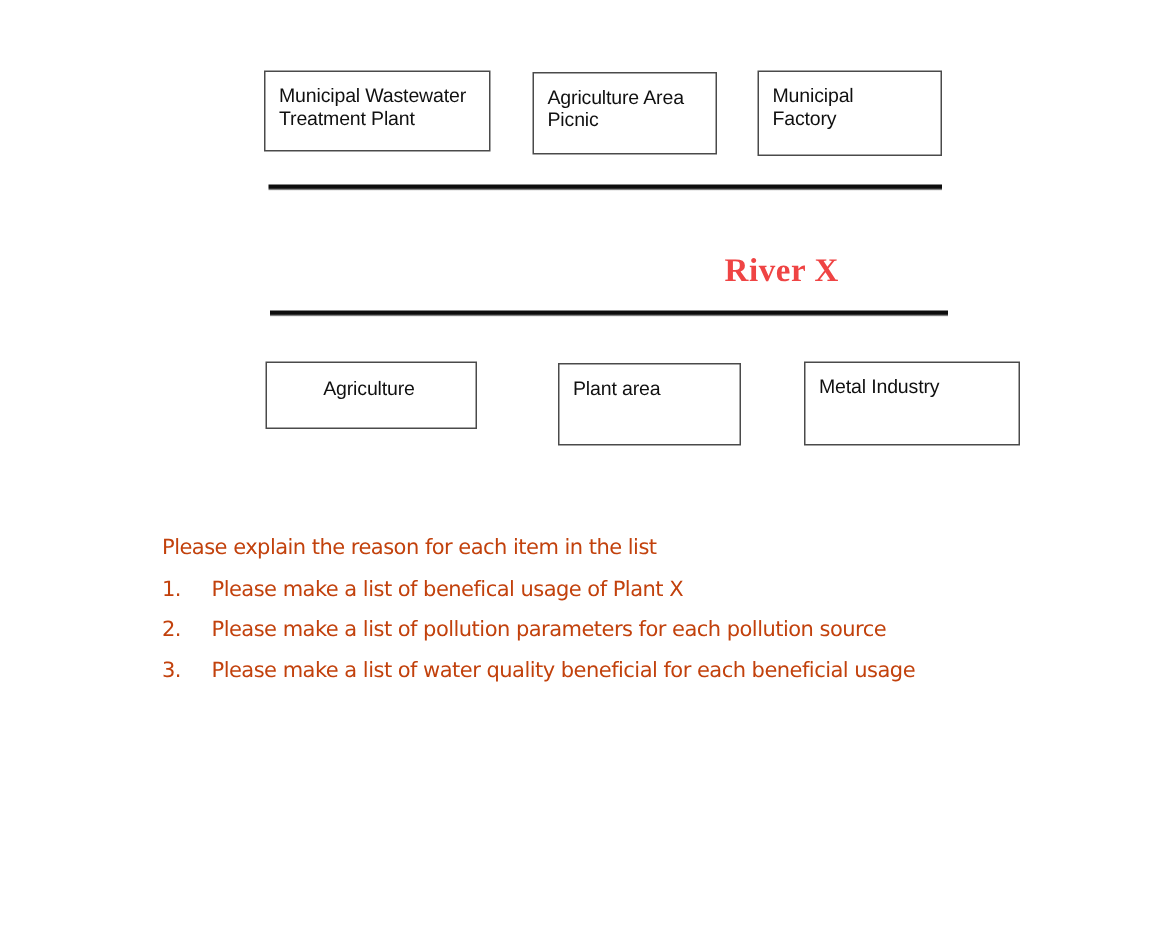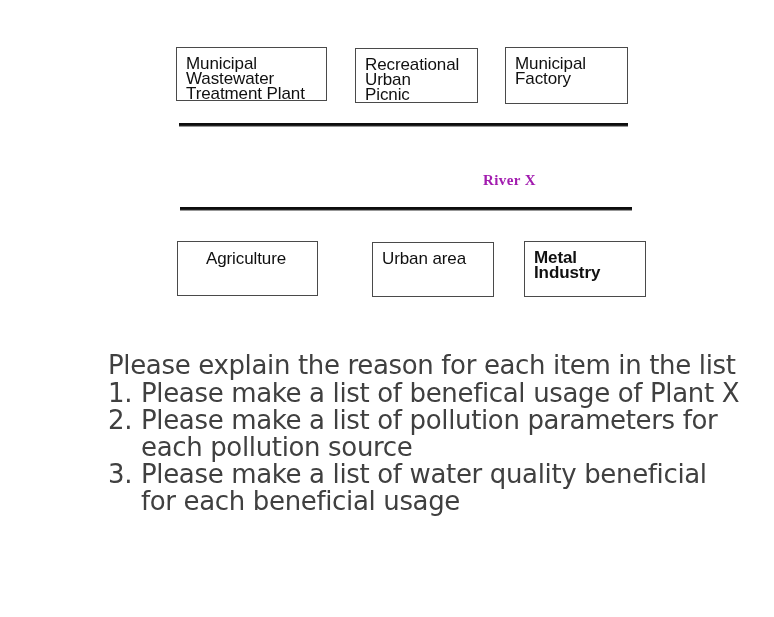--- a/index.html
+++ b/index.html
@@ -27,75 +27,75 @@
   }
 
   
   .node-box {
     position: absolute;
     box-sizing: border-box;
     border: 1.4px solid #4a4a4a;
     background: #ffffff;
     padding: 8px 12px 0 9px;
     font-family: "Liberation Sans", sans-serif;
-    font-size: 17px;
+    font-size: 13px;
     line-height: 15px;
     color: #101010;
     letter-spacing: -0.1px;
     white-space: pre-line;
   }
   .node-box.centered {
     text-align: center;
     padding-top: 9px;
   }
 
   
   #box-wastewater   { left: 176px; top: 47px;  width: 151px; height: 54px; }
   #box-recreational { left: 355px; top: 48px;  width: 123px; height: 55px; }
   #box-fertilizer   { left: 505px; top: 47px;  width: 123px; height: 57px; }
 
   
-  #box-agriculture  { left: 177px; top: 241px; width: 141px; height: 55px; }
+  #box-agriculture  { left: 177px; top: 241px; width: 141px; height: 45px; }
   #box-urban        { left: 372px; top: 242px; width: 122px; height: 55px; }
-  #box-metal        { left: 524px; top: 241px; width: 122px; height: 56px; font-weight: bold; }
+  #box-metal        { left: 536px; top: 241px; width: 144px; height: 56px; }
 
   
   .river-bank {
     position: absolute;
     height: 4px;
     background: linear-gradient(to bottom,
                 #0d0d0d 0%, #0d0d0d 55%,
                 #3c3c3c 72%, #9a9a9a 88%, #d8d8d8 100%);
   }
   #river-bank-top    { left: 179px; top: 123px; width: 449px; }
   #river-bank-bottom { left: 180px; top: 207px; width: 452px; }
 
   #river-label {
     position: absolute;
     left: 483px;
     top: 167px;
     font-family: "Liberation Serif", serif;
     font-weight: bold;
-    font-size: 15px;
+    font-size: 22px;
     line-height: 26px;
-    color: #a21caf;
+    color: #ef4444;
     letter-spacing: 0.4px;
     white-space: nowrap;
   }
 
   
   #task-block {
     position: absolute;
     left: 108px;
     top: 352px;
     width: 640px;
     font-family: "DejaVu Sans", sans-serif;
-    font-size: 26px;
+    font-size: 14px;
     line-height: 27px;
-    color: #404040;
+    color: #c2410c;
     letter-spacing: -0.35px;
   }
   #task-intro {
     margin: 0 0 1px 0;
     white-space: nowrap;
   }
   #task-list {
     margin: 0;
     padding: 0;
     list-style: none;
@@ -114,34 +114,34 @@
   }
 </style>
 </head>
 <body>
 
 <div id="canvas">
 
   <div class="node-box" id="box-wastewater">Municipal Wastewater
 Treatment Plant</div>
 
-  <div class="node-box" id="box-recreational">Recreational Urban
+  <div class="node-box" id="box-recreational">Agriculture Area
 Picnic</div>
 
   <div class="node-box" id="box-fertilizer">Municipal Factory</div>
 
   <div class="river-bank" id="river-bank-top"></div>
 
   <div id="river-label">River X</div>
 
   <div class="river-bank" id="river-bank-bottom"></div>
 
   <div class="node-box centered" id="box-agriculture">Agriculture</div>
 
-  <div class="node-box" id="box-urban">Urban area</div>
+  <div class="node-box" id="box-urban">Plant area</div>
 
   <div class="node-box" id="box-metal">Metal Industry</div>
 
   <div id="task-block">
     <p id="task-intro">Please explain the reason for each item in the list</p>
 
     <ol id="task-list">
       <li>
         <span class="task-num">1.</span>
         <span class="task-text">Please make a list of benefical usage of Plant X</span>

